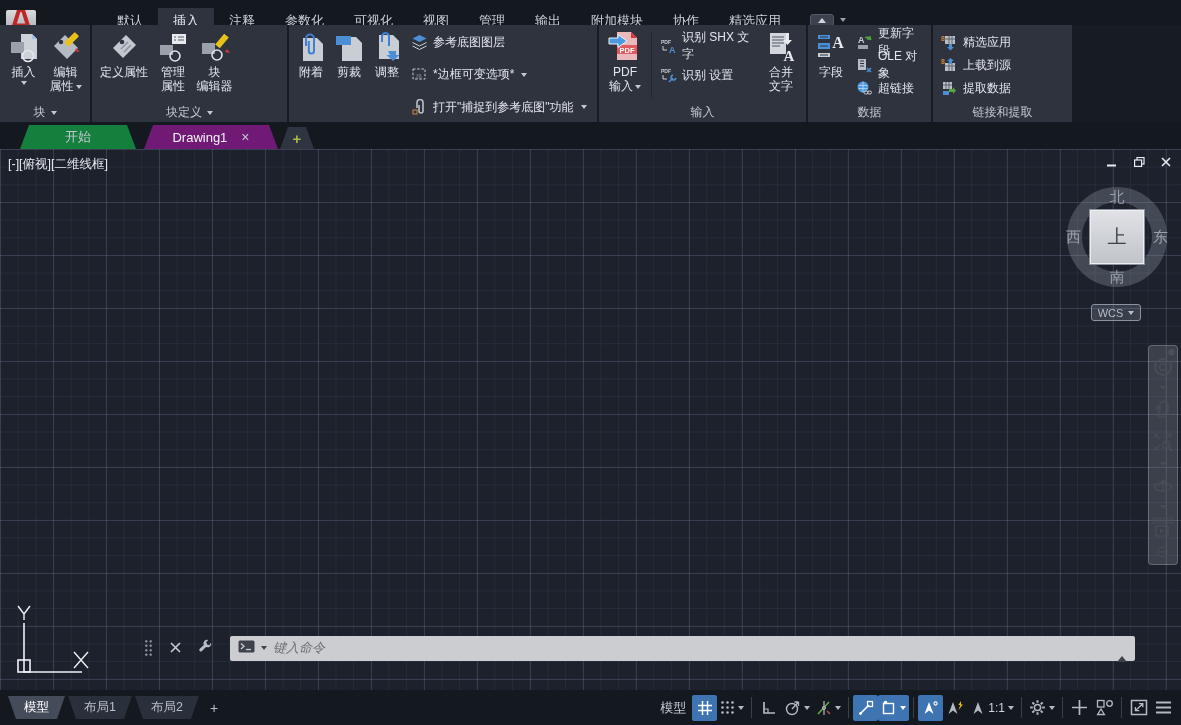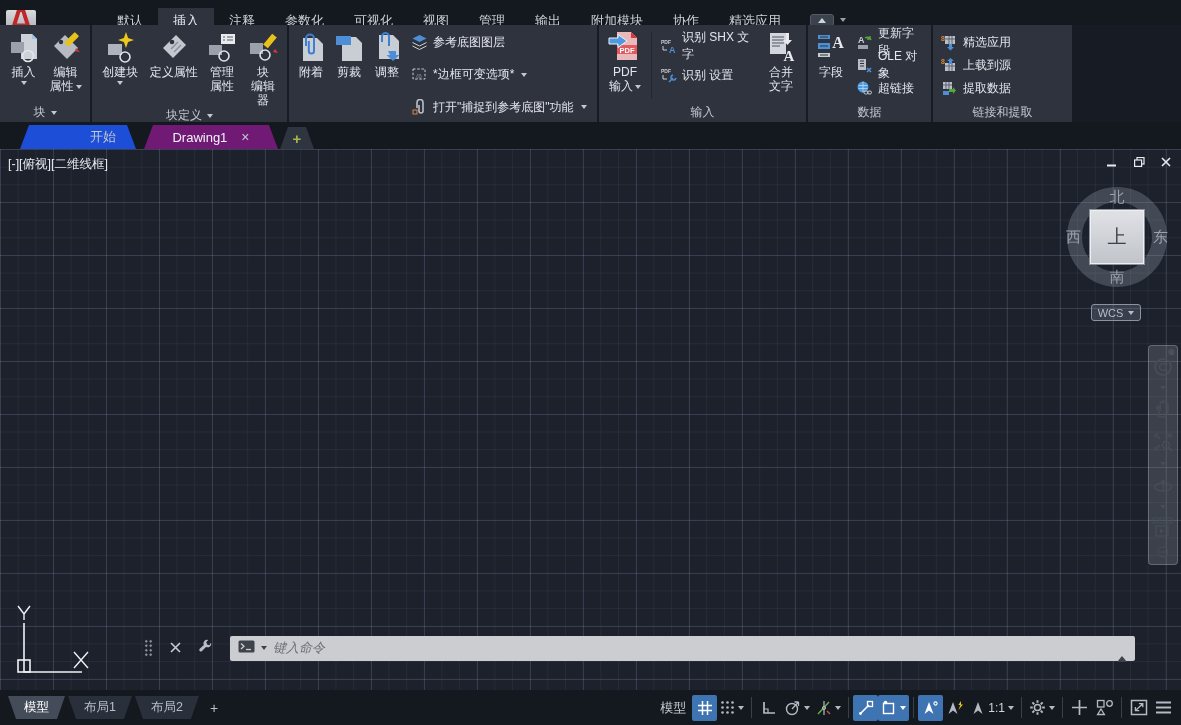--- a/index.html
+++ b/index.html
@@ -37,21 +37,21 @@
   .srow { display:flex; align-items:center; gap:5px; font-size:12px; color:#e3e6ec; height:20px; padding:0 3px; border-radius:2px; }
   .sico { width:17px; height:17px; flex:0 0 auto; display:flex; align-items:center; justify-content:center; }
   .srow .dd { color:#c2c8d0; margin-left:2px; }
   .vsep { width:1px; background:#23272f; margin:4px 3px; }
   .launcher { position:absolute; right:4px; bottom:3px; }
 
   
   #filetabs { top:122px; left:0; width:100%; height:27px; background:#14181f; display:flex; align-items:flex-end; }
   .ftab { height:24px; display:flex; align-items:center; justify-content:center; gap:14px;
     font-size:13px; clip-path:polygon(9px 0, calc(100% - 9px) 0, 100% 100%, 0 100%); padding:0 20px; }
-  .ftab.start { margin-left:20px; width:116px; background:#1d4ed8; color:#c3c9d2;justify-content:flex-end; }
+  .ftab.start { margin-left:20px; width:116px; background:#15803d; color:#c3c9d2; }
   .ftab.active { margin-left:8px; width:134px; background:#701a75; color:#f2f4f7; }
   .ftab .x { color:#c3c9d2; font-size:14px; }
   .ftab-new { height:22px; width:34px; margin-left:2px; background:#2e3440; color:#a9b64c; font-size:15px; font-weight:bold;
     clip-path:polygon(8px 0, calc(100% - 8px) 0, 100% 100%, 0 100%); display:flex; align-items:center; justify-content:center; }
 
   
   #viewport { top:149px; left:0; width:100%; height:541px; background:#1c212c;
     background-image:
       linear-gradient(to right, rgba(130,145,180,.20) 1px, transparent 1px),
       linear-gradient(to bottom, rgba(130,145,180,.20) 1px, transparent 1px),
@@ -179,31 +179,20 @@
         </div>
       </div>
       <div class="ptitle">
         <span>块</span>
           <span class="dd"></span>
       </div>
     </div>
 
     <div class="panel" style="width:195px">
       <div class="pbody">
-        <div class="bigbtn" style="width:52px">
-          <span class="bigico">
-            <svg width="32" height="32" viewBox="0 0 32 32">
-                <rect x="4" y="13" width="14" height="11" fill="#aeb4bd"></rect>
-                <circle cx="21" cy="26" r="5" fill="none" stroke="#dfe2e7" stroke-width="1.6"></circle>
-                <path d="M22 1l2.1 5.9L30 9l-5.9 2.1L22 17l-2.1-5.9L14 9l5.9-2.1z" fill="#eec81d"></path>
-              </svg>
-          </span>
-          <span>创建块</span>
-          <span class="dd"></span>
-        </div>
         <div class="bigbtn" style="width:58px">
           <span class="bigico">
             <svg width="32" height="32" viewBox="0 0 32 32">
                 <path d="M5 17 18 4l10 10-13 13z" fill="#c3c8cf"></path>
                 <circle cx="14" cy="11" r="2.3" fill="#2e333e"></circle>
                 <path d="M13 18l7-7M16 21l7-7" stroke="#8d939c" stroke-width="1.5"></path>
               </svg>
           </span>
           <span>定义属性</span>
         </div>

